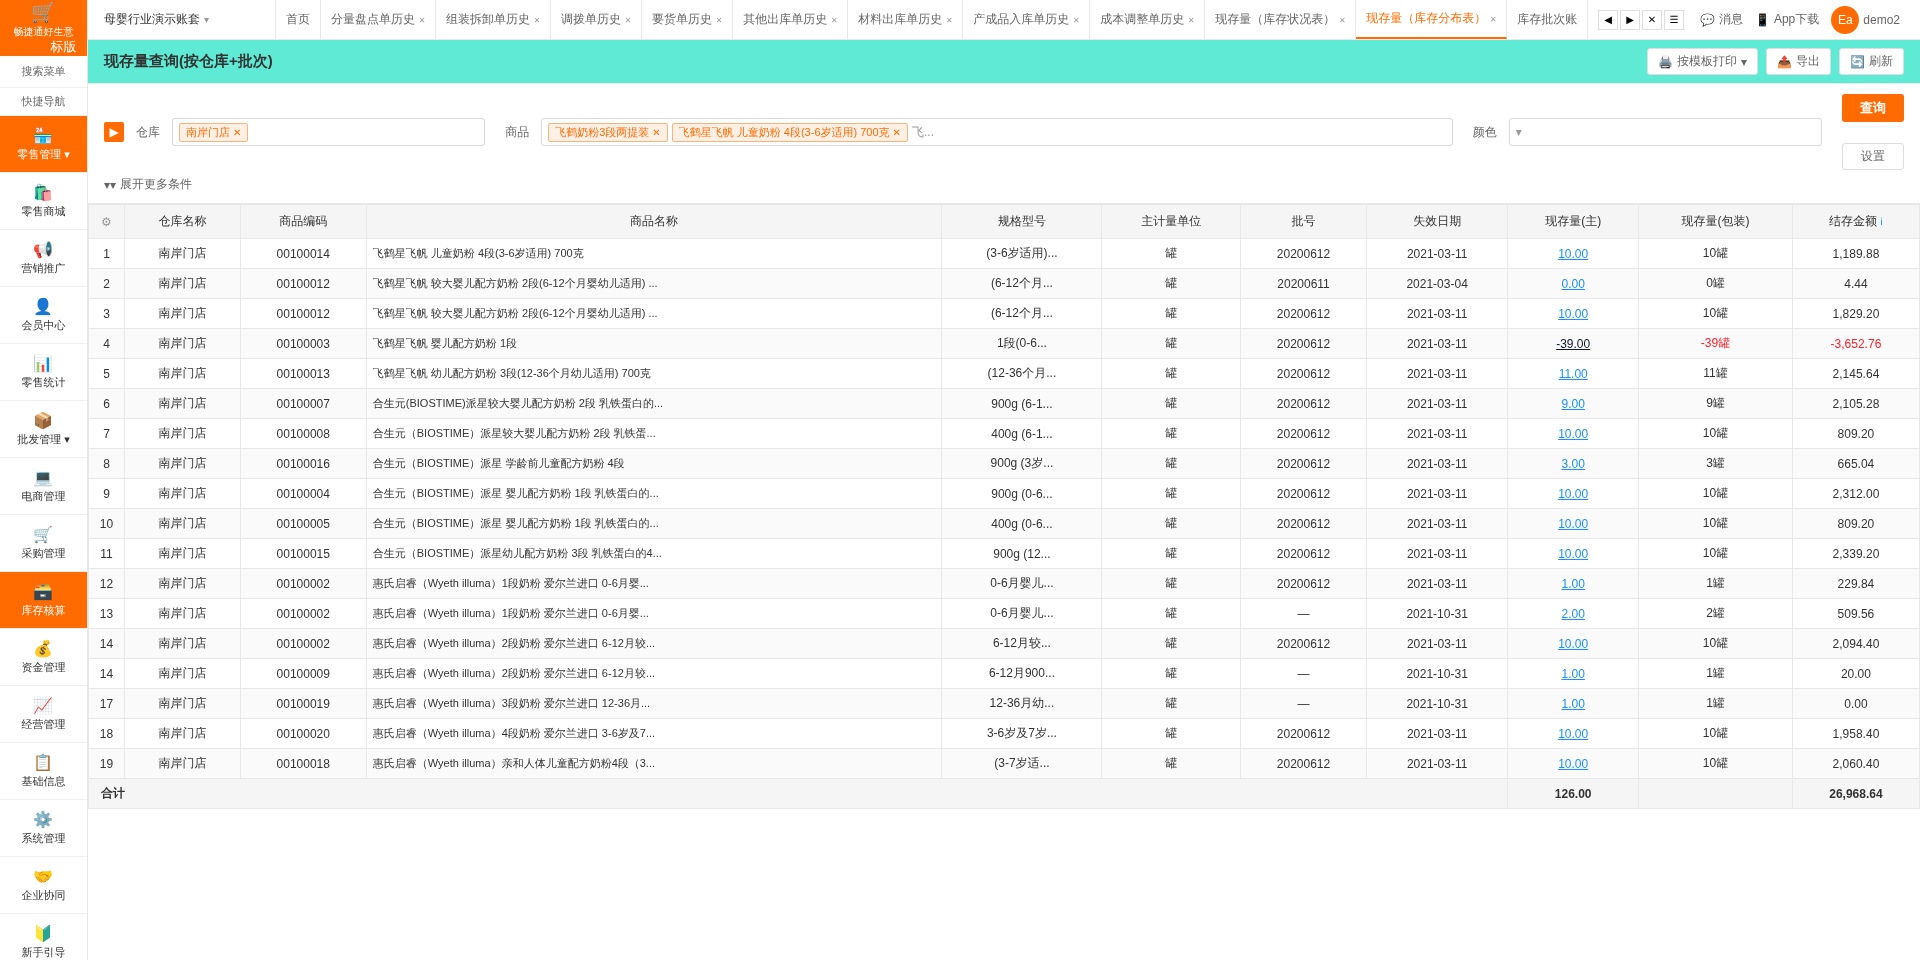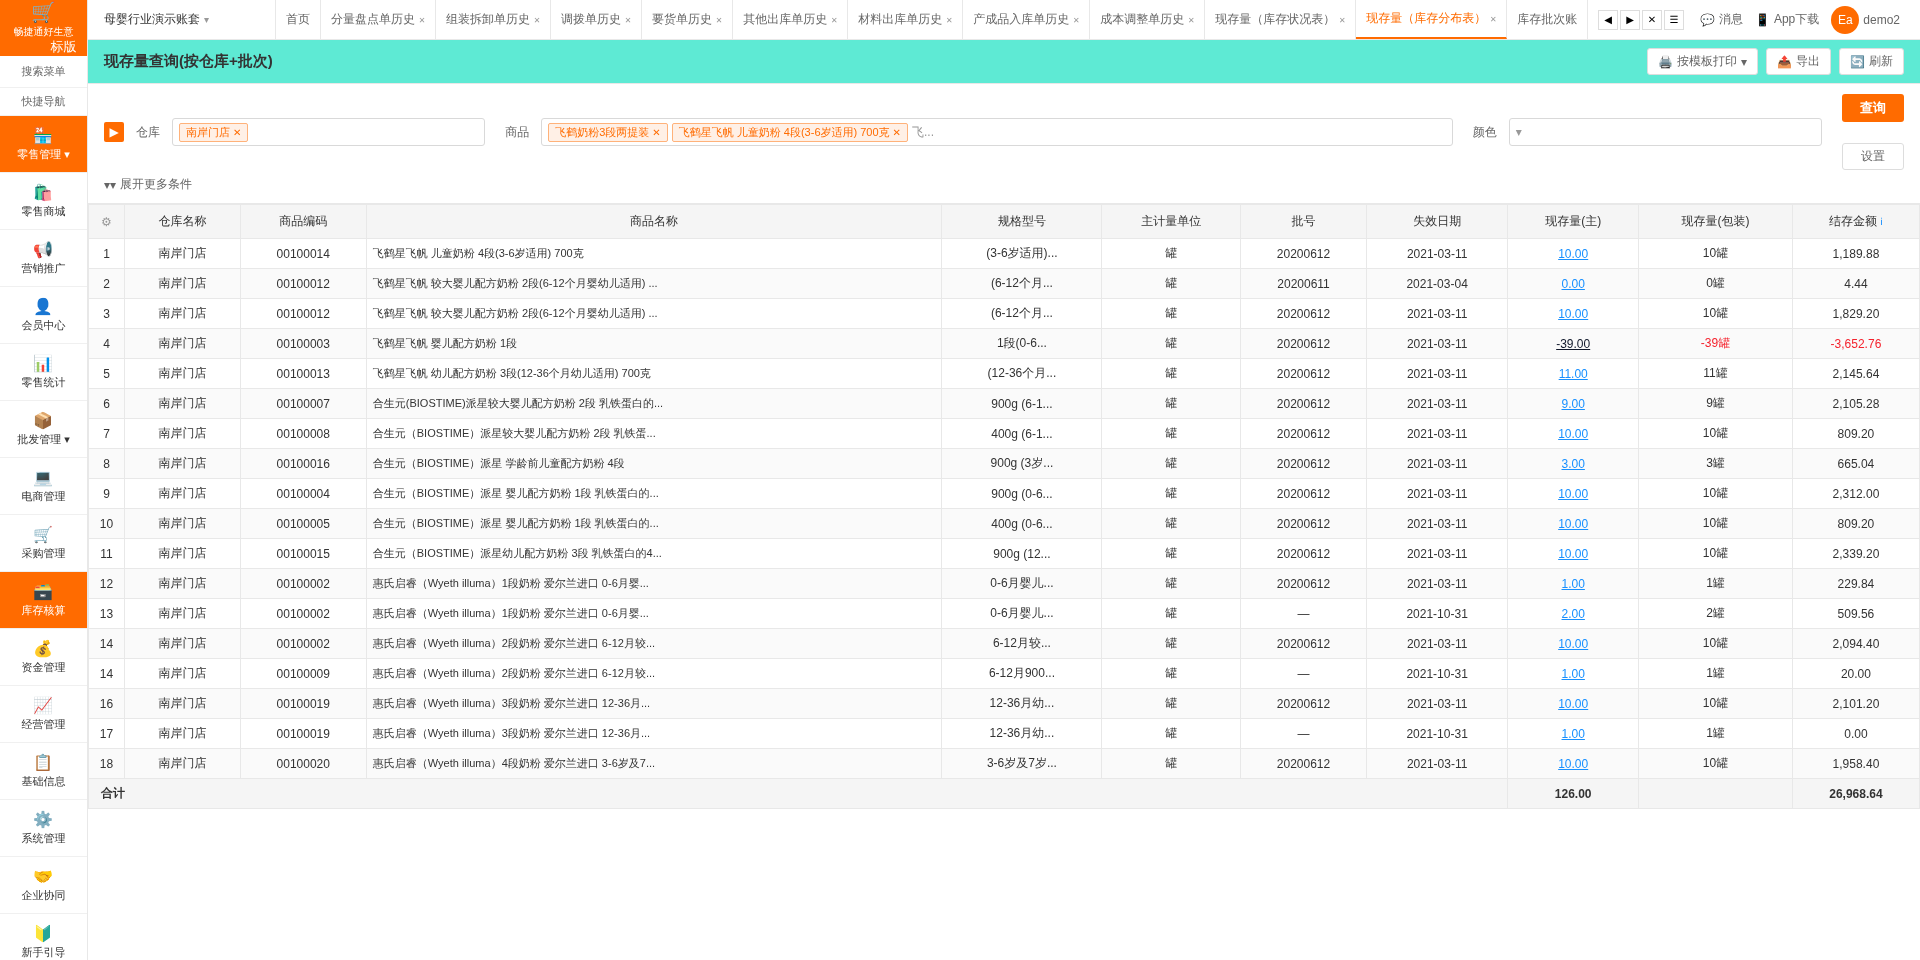--- a/index.html
+++ b/index.html
@@ -482,33 +482,20 @@
       <td class="td-left" style="font-size:11px;">惠氏启睿（Wyeth illuma）2段奶粉 爱尔兰进口 6-12月较...</td>
       <td>6-12月900...</td>
       <td>罐</td>
       <td>—</td>
       <td>2021-10-31</td>
       <td><span class="td-link" style="">1.00</span></td>
       <td style="">1罐</td>
       <td style="">20.00</td>
     </tr>
           <tr>
-      <td>16</td>
-      <td>南岸门店</td>
-      <td>00100019</td>
-      <td class="td-left" style="font-size:11px;">惠氏启睿（Wyeth illuma）3段奶粉 爱尔兰进口 12-36月...</td>
-      <td>12-36月幼...</td>
-      <td>罐</td>
-      <td>20200612</td>
-      <td>2021-03-11</td>
-      <td><span class="td-link" style="">10.00</span></td>
-      <td style="">10罐</td>
-      <td style="">2,101.20</td>
-    </tr>
-          <tr>
       <td>17</td>
       <td>南岸门店</td>
       <td>00100019</td>
       <td class="td-left" style="font-size:11px;">惠氏启睿（Wyeth illuma）3段奶粉 爱尔兰进口 12-36月...</td>
       <td>12-36月幼...</td>
       <td>罐</td>
       <td>—</td>
       <td>2021-10-31</td>
       <td><span class="td-link" style="">1.00</span></td>
       <td style="">1罐</td>
@@ -519,20 +506,33 @@
       <td>南岸门店</td>
       <td>00100020</td>
       <td class="td-left" style="font-size:11px;">惠氏启睿（Wyeth illuma）4段奶粉 爱尔兰进口 3-6岁及7...</td>
       <td>3-6岁及7岁...</td>
       <td>罐</td>
       <td>20200612</td>
       <td>2021-03-11</td>
       <td><span class="td-link" style="">10.00</span></td>
       <td style="">10罐</td>
       <td style="">1,958.40</td>
+    </tr>
+          <tr>
+      <td>19</td>
+      <td>南岸门店</td>
+      <td>00100018</td>
+      <td class="td-left" style="font-size:11px;">惠氏启睿（Wyeth illuma）亲和人体儿童配方奶粉4段（3...</td>
+      <td>(3-7岁适...</td>
+      <td>罐</td>
+      <td>20200612</td>
+      <td>2021-03-11</td>
+      <td><span class="td-link" style="">10.00</span></td>
+      <td style="">10罐</td>
+      <td style="">2,060.40</td>
     </tr>
         </tbody>
       <tfoot>
         <tr class="footer-row">
           <td colspan="8" class="td-left" style="padding-left:12px;"><span>合计</span></td>
           <td>126.00</td>
           <td></td>
           <td>26,968.64</td>
         </tr>
       </tfoot>

